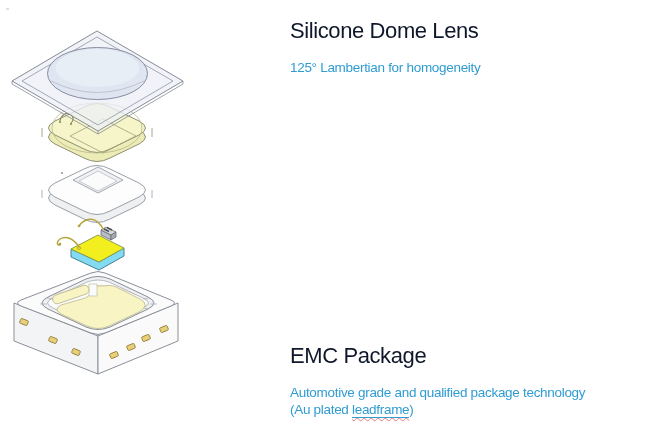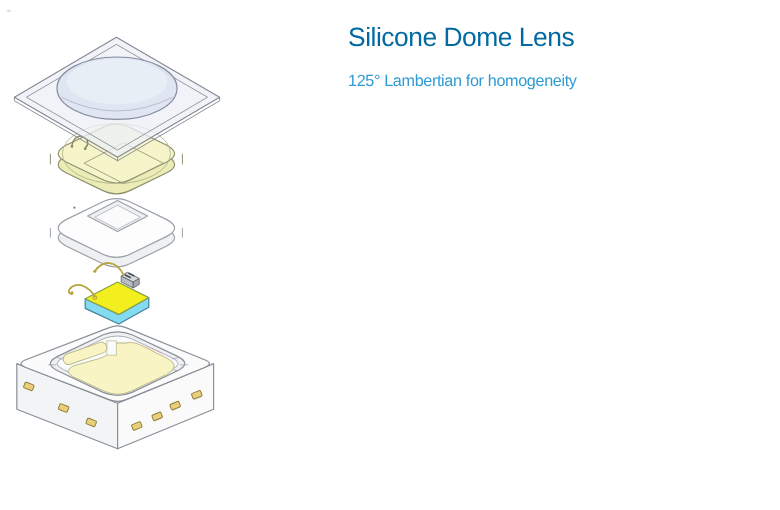--- a/index.html
+++ b/index.html
@@ -4,21 +4,21 @@
 <style>
   html,body{margin:0;padding:0;background:#ffffff;}
   .canvas{
     position:relative;width:650px;height:425px;background:#ffffff;overflow:hidden;
     font-family:"Liberation Sans","DejaVu Sans",sans-serif;
   }
   .diagram-wrap{position:absolute;left:0;top:0;width:290px;height:425px;}
   .labels-col{position:absolute;left:290px;top:0;width:360px;height:425px;}
   .label-block{position:absolute;left:0;white-space:nowrap;}
   .label-title{
-    font-size:22px;line-height:26px;color:#0369a1;letter-spacing:-0.4px;font-weight:400;
+    font-size:22px;line-height:26px;color:#0f172a;letter-spacing:-0.4px;font-weight:400;
   }
   .label-sub{
     font-size:13.5px;line-height:17px;color:#2f9cd2;letter-spacing:-0.3px;margin-top:15px;
   }
   .b1{top:18px}.b2{top:99px}.b3{top:179px}.b4{top:259px}.b5{top:343px}
   .leadframe-link{
     color:#2f9cd2;
     border-bottom:1px solid #2f9cd2;
     text-decoration:underline wavy #e87a7a 1px;
     text-underline-offset:3px;
@@ -126,16 +126,21 @@
     </div>
 
 
     <div class="label-block b3">
     </div>
 
     <div class="label-block b4">
     </div>
 
     <div class="label-block b5">
+      <div class="label-title">EMC Package</div>
+      <div class="label-sub">
+        <span>Automotive grade and qualified package technology</span><br>
+        <span>(Au plated </span><span class="leadframe-link">leadframe</span><span>)</span>
+      </div>
     </div>
 
   </div>
 </div>
 
 </body></html>

